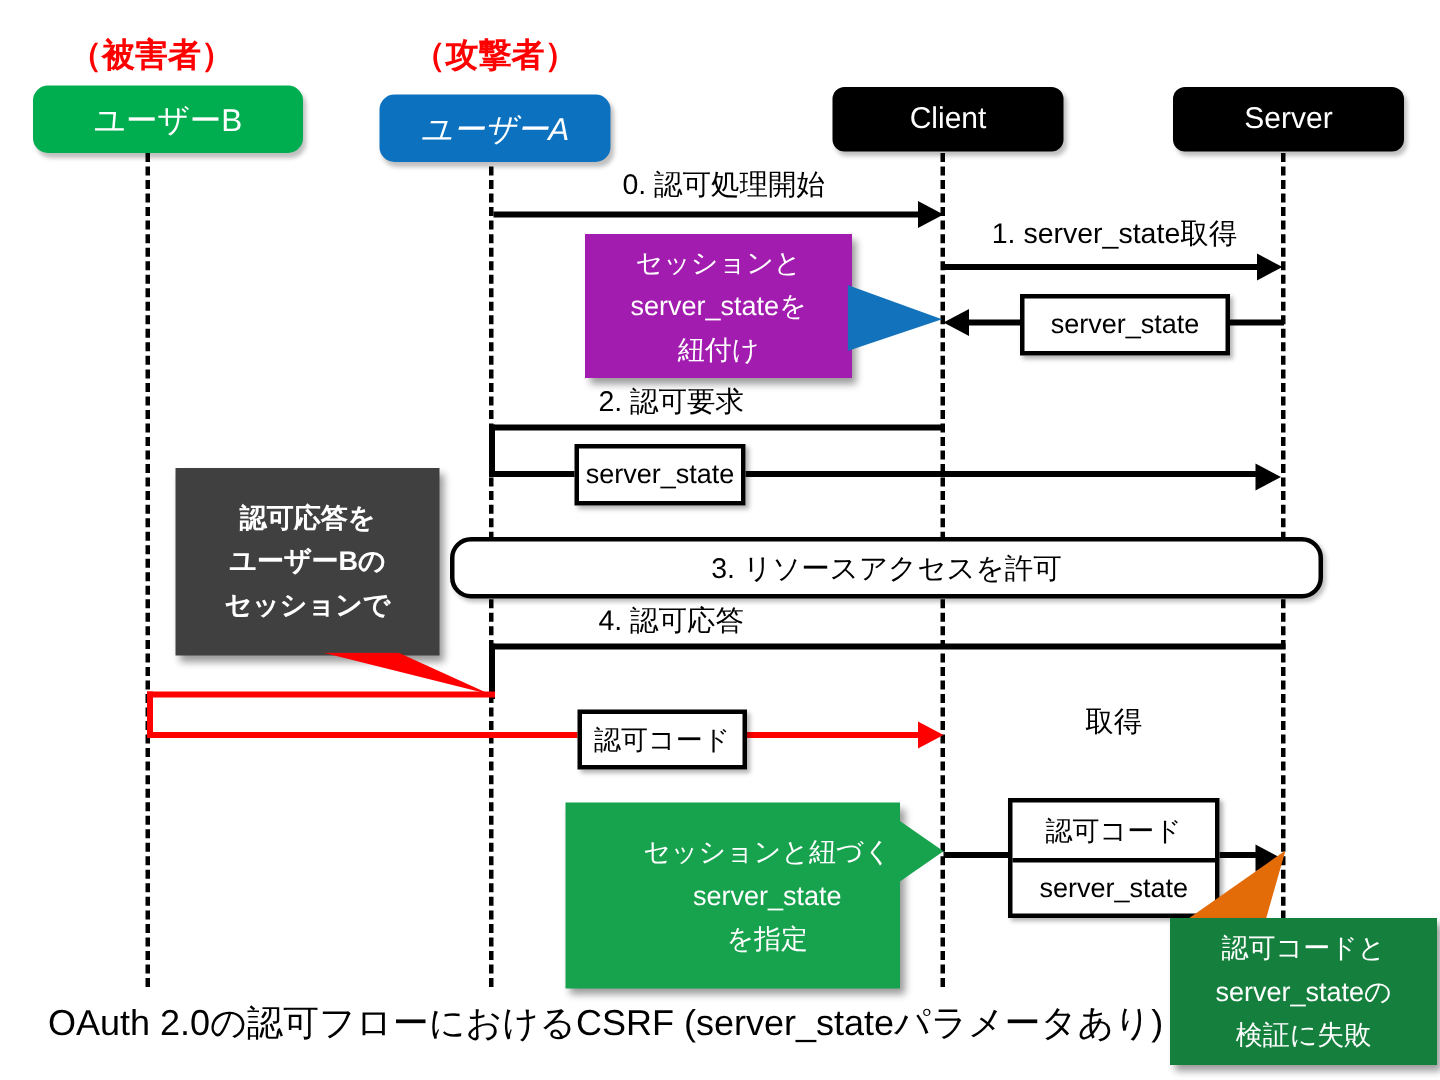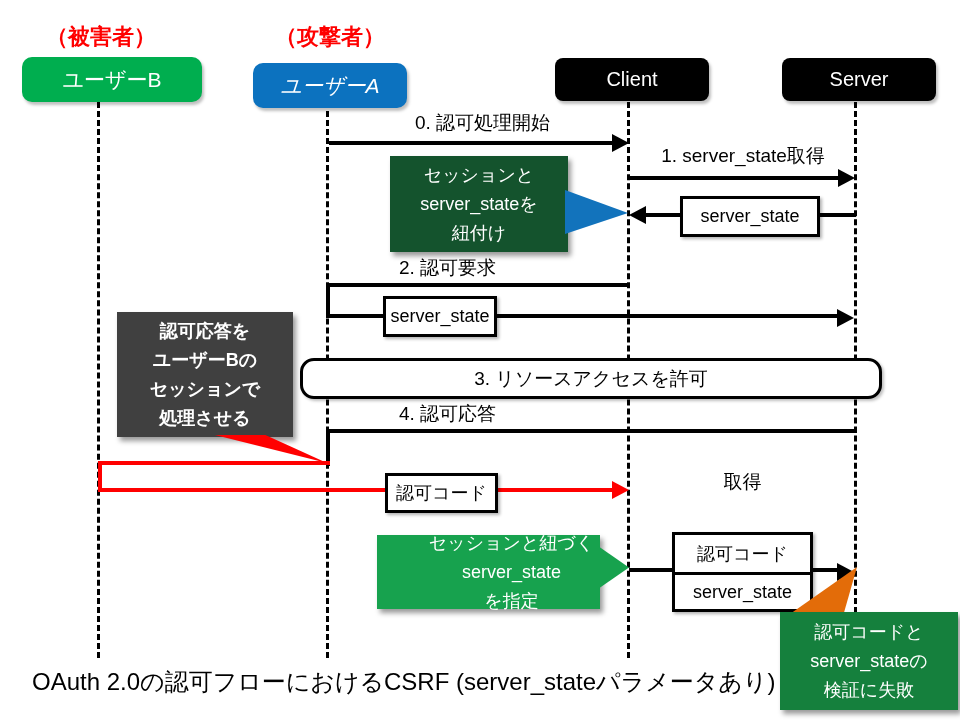--- a/index.html
+++ b/index.html
@@ -51,21 +51,21 @@
   .stack { background:#ffffff; border:3px solid #000; z-index:3;
            box-shadow:2px 2px 3px rgba(0,0,0,0.3); }
   .stack .cell { display:flex; align-items:center; justify-content:center; height:37px; font-size:18px; }
   .stack .cell + .cell { border-top:3px solid #000; }
 
   
   .callout { color:#ffffff; text-align:center; z-index:4;
              display:flex; flex-direction:column; justify-content:center;
              box-shadow:3px 4px 5px rgba(0,0,0,0.4); }
   .callout div { line-height:29px; font-size:18px; }
-  .callout.c-blue   { background:#14532d;align-items:center; }
+  .callout.c-blue   { background:#a21caf;align-items:center; }
   .callout.c-red    { background:#404040;font-weight:bold; }
   .callout.c-green  { background:#17a24e; }
   .callout.c-orange { background:#15803d; }
   .tail { z-index:4; }
   .tail.t-blue   { background:#1273bc; clip-path:polygon(0 0,100% 52%,0 100%); }
   .tail.t-red    { background:#ff0000; clip-path:polygon(0 0,45% 0,100% 100%); }
   .tail.t-green  { background:#17a24e; clip-path:polygon(0 0,100% 50%,0 100%); }
   .tail.t-orange { background:#e36c09; clip-path:polygon(100% 0,0 100%,80% 100%); }
 
   .title { font-size:24px; color:#000; white-space:nowrap; z-index:5; }
@@ -115,41 +115,40 @@
 <div class="abs wide-box" style="left:300px;top:358px;width:582px;height:41px;">3. リソースアクセスを許可</div>
 
 <div class="abs mlabel" style="left:350px;top:401px;width:195px;">4. 認可応答</div>
 <div class="abs line" style="left:329px;top:429px;width:528px;"></div>
 <div class="abs vline" style="left:326px;top:429px;height:37px;"></div>
 
 <div class="abs callout c-red" style="left:117px;top:312px;width:176px;height:125px;">
   <div>認可応答を</div>
   <div>ユーザーBの</div>
   <div>セッションで</div>
-  <div>処理させる</div>
 </div>
 <div class="abs tail t-red" style="left:215px;top:435px;width:112px;height:28px;"></div>
 
 <div class="abs line red" style="left:98px;top:461px;width:232px;"></div>
 <div class="abs vline red" style="left:98px;top:461px;height:31px;"></div>
 <div class="abs line red" style="left:98px;top:488px;width:516px;"></div>
 <div class="abs ah right red" style="left:612px;top:481px;"></div>
 <div class="abs pbox" style="left:385px;top:473px;width:113px;height:40px;">認可コード</div>
 
 <div class="abs mlabel" style="left:640px;top:468px;width:205px;line-height:28px;">
   <div>取得</div>
 </div>
 <div class="abs line" style="left:629px;top:568px;width:209px;"></div>
 <div class="abs ah right" style="left:837px;top:563px;"></div>
 <div class="abs stack" style="left:672px;top:532px;width:141px;">
   <div class="cell">認可コード</div>
   <div class="cell">server_state</div>
 </div>
 
-<div class="abs callout c-green" style="left:377px;top:535px;width:223px;height:74px;padding-left:46px;">
+<div class="abs callout c-green" style="left:377px;top:535px;width:223px;height:124px;padding-left:46px;">
   <div>セッションと紐づく</div>
   <div>server_state</div>
   <div>を指定</div>
 </div>
 <div class="abs tail t-green" style="left:598px;top:546px;width:31px;height:43px;"></div>
 
 <div class="abs tail t-orange" style="left:790px;top:567px;width:67px;height:47px;"></div>
 <div class="abs callout c-orange" style="left:780px;top:612px;width:178px;height:98px;">
   <div>認可コードと</div>
   <div>server_stateの</div>

